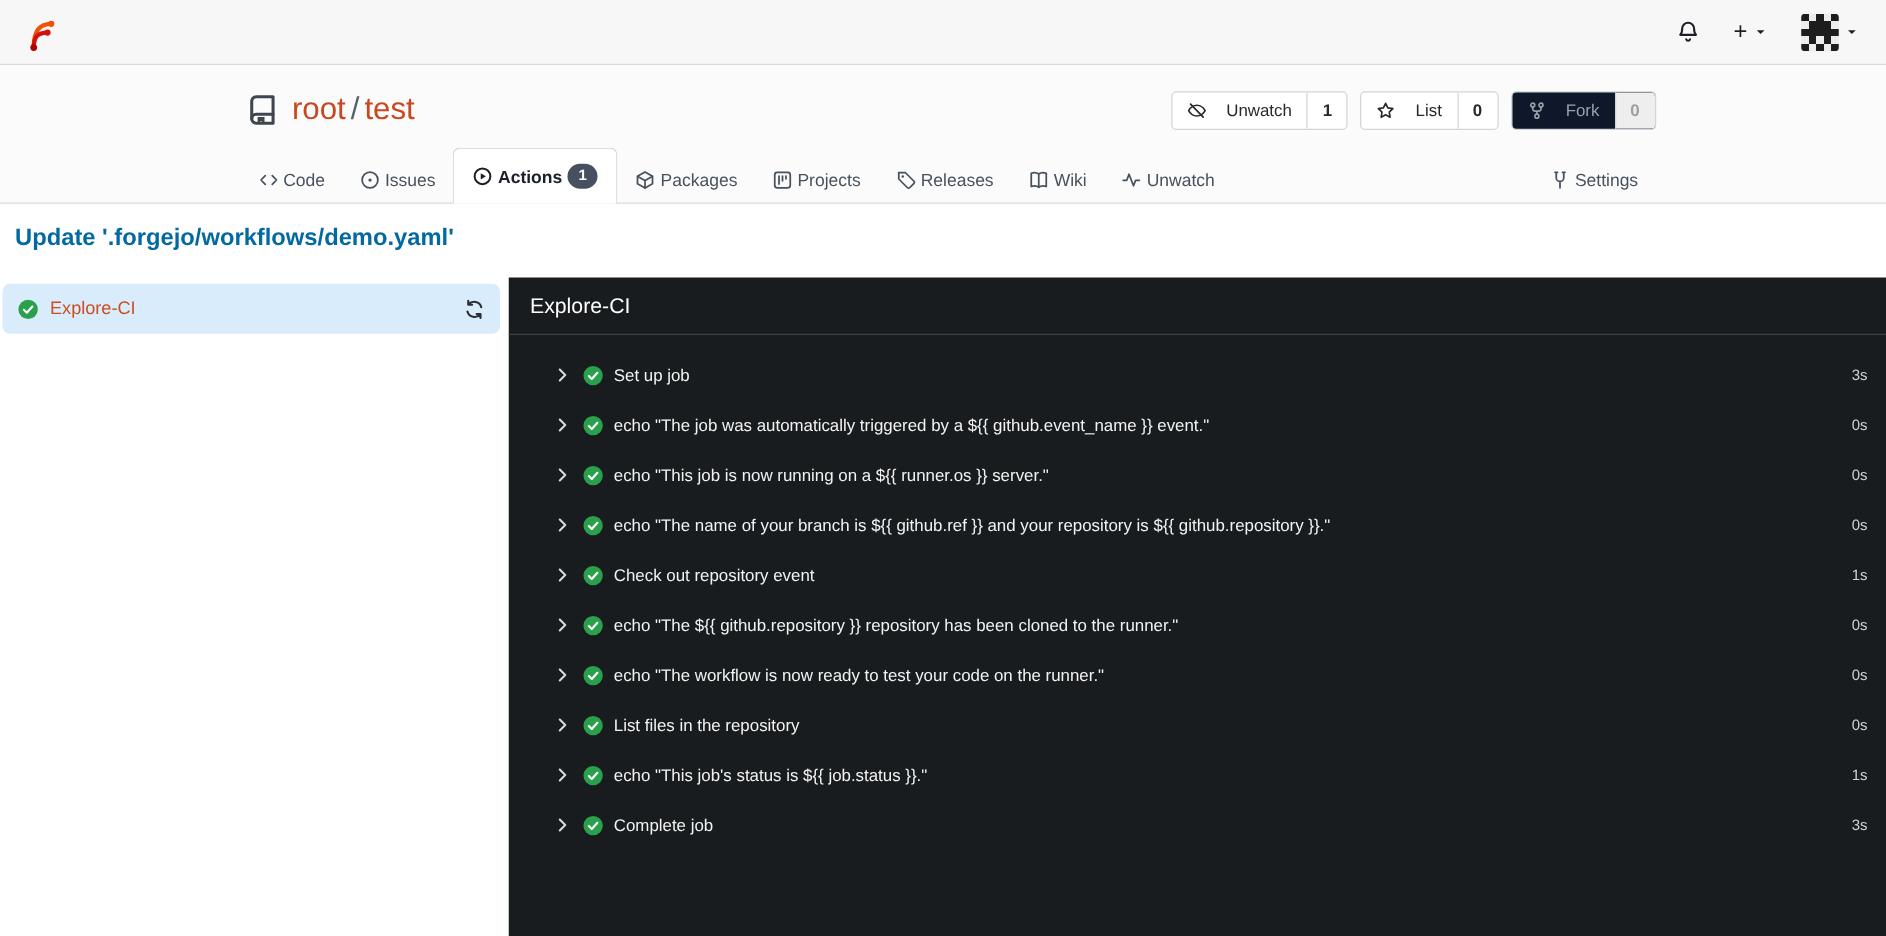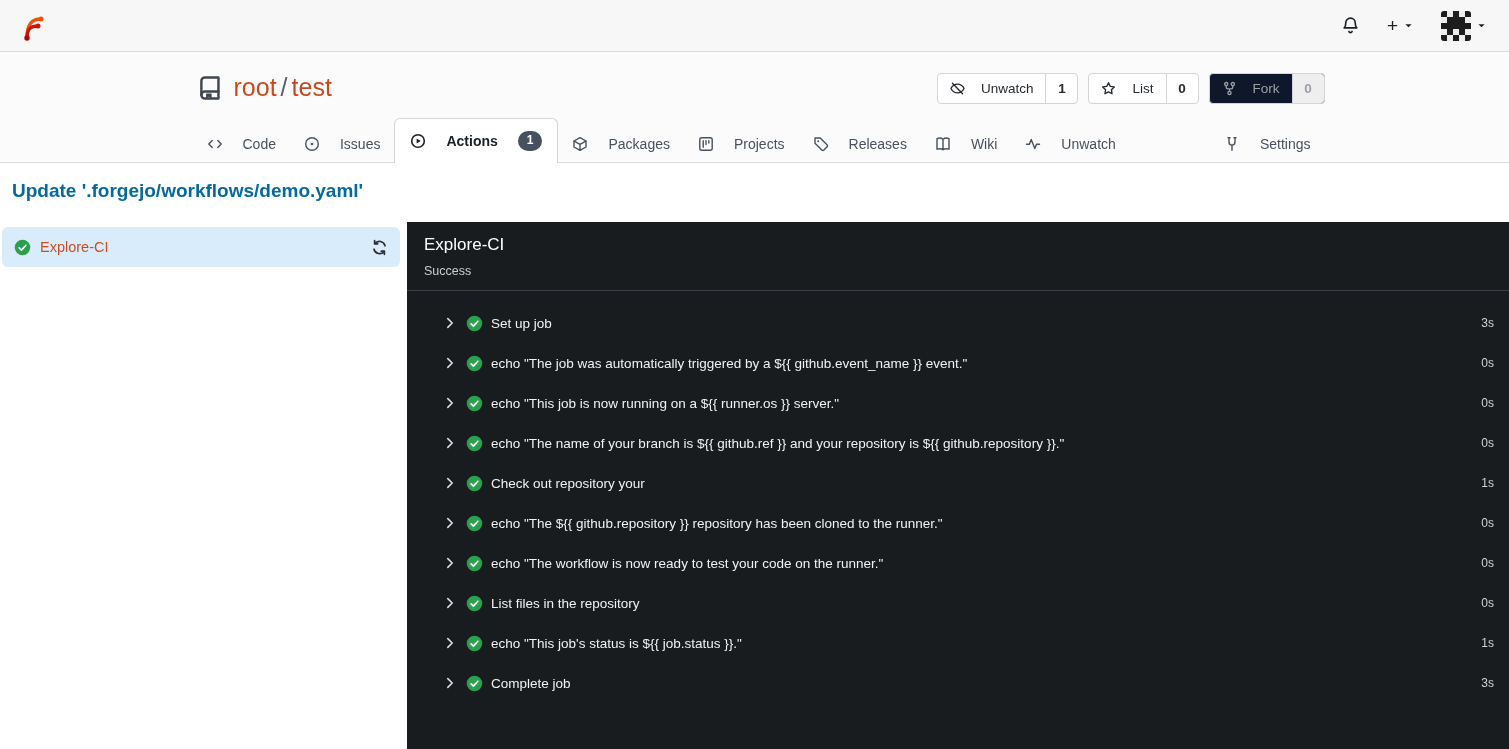--- a/index.html
+++ b/index.html
@@ -38,21 +38,21 @@
   .btn { display:flex; height:31px; border:1px solid #d2d5da; border-radius:4px;
     background:#fff; font-size:13.5px; color:#25292e; overflow:hidden; cursor:pointer; }
   .btn .seg-label { display:flex; align-items:center; gap:16px; padding:0 12px; }
   .btn .seg-count { display:flex; align-items:center; justify-content:center;
     min-width:32px; padding:0 11px; border-left:1px solid #d2d5da; font-weight:700; }
   .btn .bicon { width:15px; height:15px; }
   .btn.disabled { color:#9ba0a6; background:#0f172a; cursor:default; }
   .btn.disabled .seg-count { background:#eeeeef; }
 
   .tabs { position:absolute; bottom:-1px; left:8px; right:0; display:flex; align-items:flex-end; }
-  .tab { display:flex; align-items:center; gap:20px; padding:11px 13px; font-size:14px;
+  .tab { display:flex; align-items:center; gap:4px; padding:11px 13px; font-size:14px;
     color:#47515c; cursor:pointer; border:1px solid transparent; border-bottom:none;
     border-radius:6px 6px 0 0; }
   .tab .ticon { width:16px; height:16px; }
   .tab.active { background:#fff; border-color:#d2d5da; color:#1b2026; font-weight:700; padding:12px 15px; }
   .tab.active .ticon svg { stroke-width:1.6; }
   .tab-badge { background:#475060; color:#fff; font-size:12px; font-weight:600;
     padding:2px 9px; border-radius:11px; line-height:1.3; }
   .tabs-spacer { flex:1; }
 
   
@@ -308,21 +308,20 @@
           <svg viewBox="0 0 16 16">
             <path d="M13.2 6.4A5.5 5.5 0 0 0 3.6 4.3M3.4 1.6v2.9h2.9M2.8 9.6a5.5 5.5 0 0 0 9.6 2.1M12.6 14.4v-2.9H9.7"></path>
           </svg>
         </span>
       </div>
   </aside>
 
   <section class="panel">
     <div class="panel-header">
       <h2 class="panel-title">Explore-CI</h2>
-      <div class="panel-status">Success</div>
     </div>
     <div class="steps">
       <div class="step">
           <span class="icon step-chev">
             <svg viewBox="0 0 16 16">
               <path d="M5.5 3l5 5-5 5"></path>
             </svg>
           </span>
           <span class="icon step-status">
             <svg viewBox="0 0 16 16">
@@ -383,21 +382,21 @@
             <svg viewBox="0 0 16 16">
               <path d="M5.5 3l5 5-5 5"></path>
             </svg>
           </span>
           <span class="icon step-status">
             <svg viewBox="0 0 16 16">
               <circle cx="8" cy="8" r="7.3" fill="#2aa04c" stroke="none"></circle>
               <path d="M4.8 8.3l2.2 2.2 4.2-4.6" stroke="#fff" stroke-width="1.6"></path>
             </svg>
           </span>
-          <span class="step-name">Check out repository your</span>
+          <span class="step-name">Check out repository event</span>
           <span class="step-dur">1s</span>
         </div>
         <div class="step">
           <span class="icon step-chev">
             <svg viewBox="0 0 16 16">
               <path d="M5.5 3l5 5-5 5"></path>
             </svg>
           </span>
           <span class="icon step-status">
             <svg viewBox="0 0 16 16">

